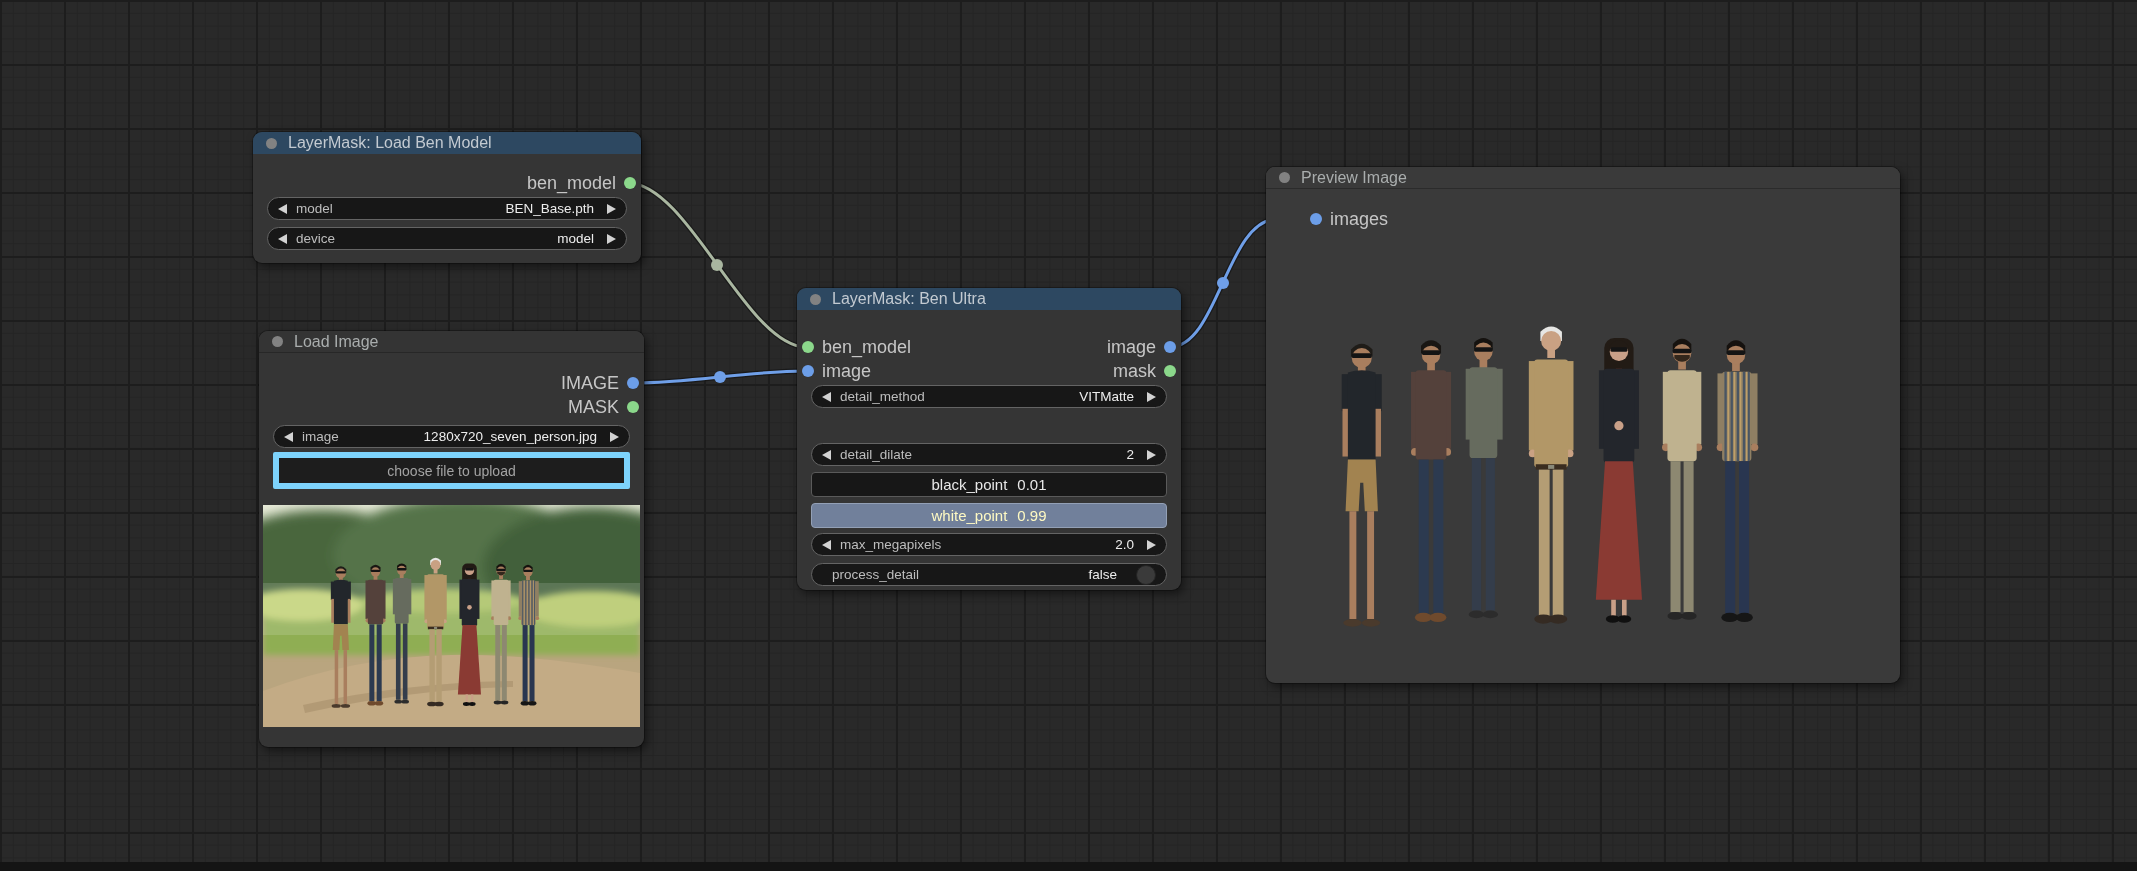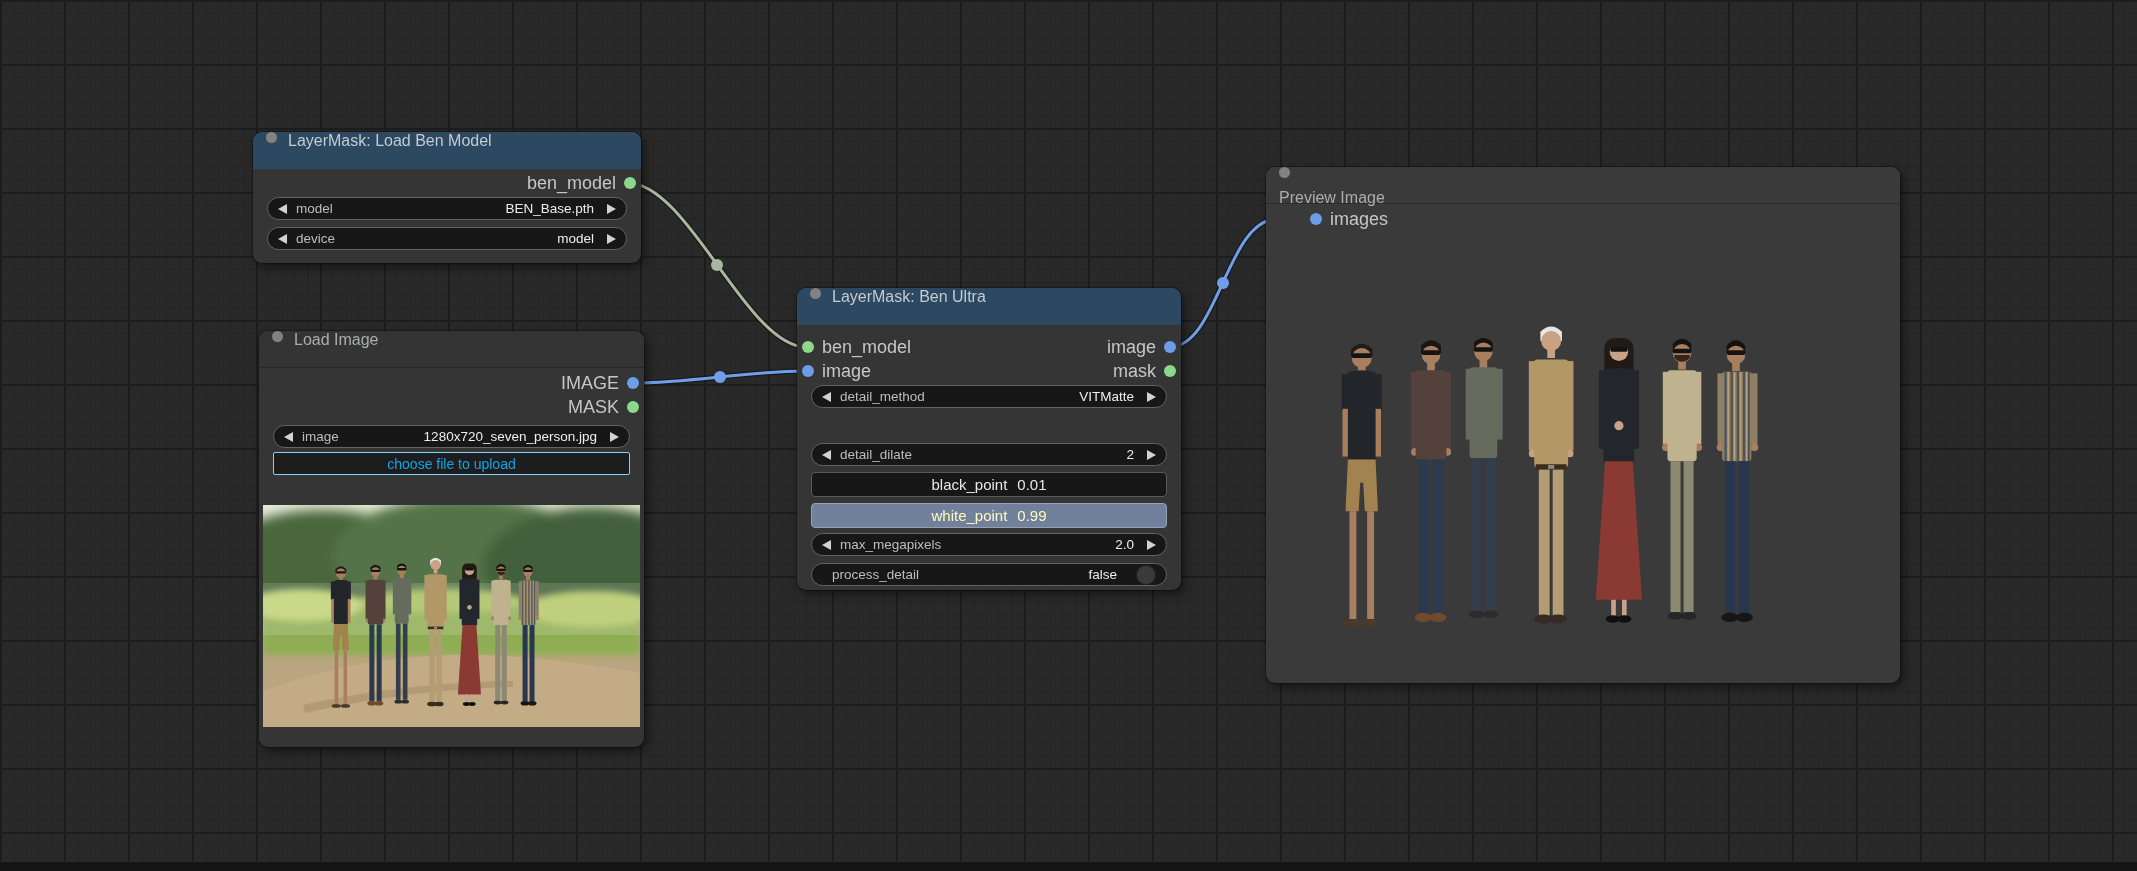--- a/index.html
+++ b/index.html
@@ -16,27 +16,27 @@
   }
   .bottom-bar{position:absolute;left:0;bottom:0;width:100%;height:9px;background:#141414;}
   svg.wires{position:absolute;left:0;top:0;z-index:1;}
   
   .node{
     position:absolute;z-index:2;background:#353535;border-radius:9px;
     box-shadow:3px 4px 10px rgba(0,0,0,.5),0 0 0 1px rgba(0,0,0,.28);
     color:#c8c8c8;font-size:13px;
   }
   .node-header{
-    position:absolute;left:0;top:0;right:0;height:37px;border-radius:9px 9px 0 0;
-    display:flex;align-items:flex-start;padding-left:13px;gap:11px;box-sizing:border-box;
+    position:absolute;left:0;top:0;right:0;height:22px;border-radius:9px 9px 0 0;
+    display:flex;align-items:center;padding-left:13px;gap:11px;box-sizing:border-box;
   }
   .hdr-blue{background:#2d4861;}
   .hdr-plain{background:#343434;border-bottom:1px solid rgba(0,0,0,.25);}
   .node.preview{background:#3a3a3a;}
-  .node.preview .hdr-plain{background:#3a3a3a;flex-direction:column;}
+  .node.preview .hdr-plain{background:#3a3a3a;}
   .collapse-dot{width:11px;height:11px;border-radius:50%;background:#828282;flex:0 0 auto;}
   .node-title{font-size:16px;color:#c3cad1;white-space:nowrap;}
   .hdr-plain .node-title{color:#a9adad;}
   
   .slot-row{position:absolute;left:0;right:0;height:24px;display:flex;align-items:center;justify-content:space-between;padding:0 5px;box-sizing:border-box;}
   .slot{display:flex;align-items:center;gap:8px;}
   .dot{width:12px;height:12px;border-radius:50%;flex:0 0 auto;}
   .dot.blue{background:#6c9ee8;}
   .dot.green{background:#8bd88b;}
   .slot-label{color:#c6c6c6;font-size:18px;white-space:nowrap;}
@@ -52,23 +52,23 @@
   .arr{width:0;height:0;flex:0 0 auto;}
   .arr.l{border-top:5px solid transparent;border-bottom:5px solid transparent;border-right:9px solid #d2d2d2;}
   .arr.r{border-top:5px solid transparent;border-bottom:5px solid transparent;border-left:9px solid #d2d2d2;}
   .slider{
     position:absolute;left:14px;right:14px;height:25px;box-sizing:border-box;
     background:#171717;border:1px solid #5a5a5a;border-radius:4px;
     display:flex;align-items:center;justify-content:center;gap:10px;font-size:15px;color:#e8e8e8;
   }
   .slider.filled{background:#71809b;border-color:#93a0b6;color:#fef9c3;align-items:center;}
   .upload-btn{
-    position:absolute;left:14px;right:14px;height:23px;box-sizing:border-box;
-    background:#1d1d1d;border:1px solid #7dd3fc;border-radius:2px;
-    display:flex;align-items:center;justify-content:center;font-size:14px;color:#0ea5e9;
+    position:absolute;left:14px;right:14px;height:37px;box-sizing:border-box;
+    background:#1d1d1d;border:6px solid #7dd3fc;border-radius:2px;
+    display:flex;align-items:center;justify-content:center;font-size:14px;color:#a3a3a3;
   }
   .toggle-knob{width:18px;height:18px;border-radius:50%;background:#3a3a3a;border:1px solid #232323;flex:0 0 auto;margin-left:6px;}
   .img-frame{position:absolute;overflow:hidden;}
 </style>
 </head>
 <body>
 
 <div class="canvas">
 
   <svg width="0" height="0" style="position:absolute" aria-hidden="true">

